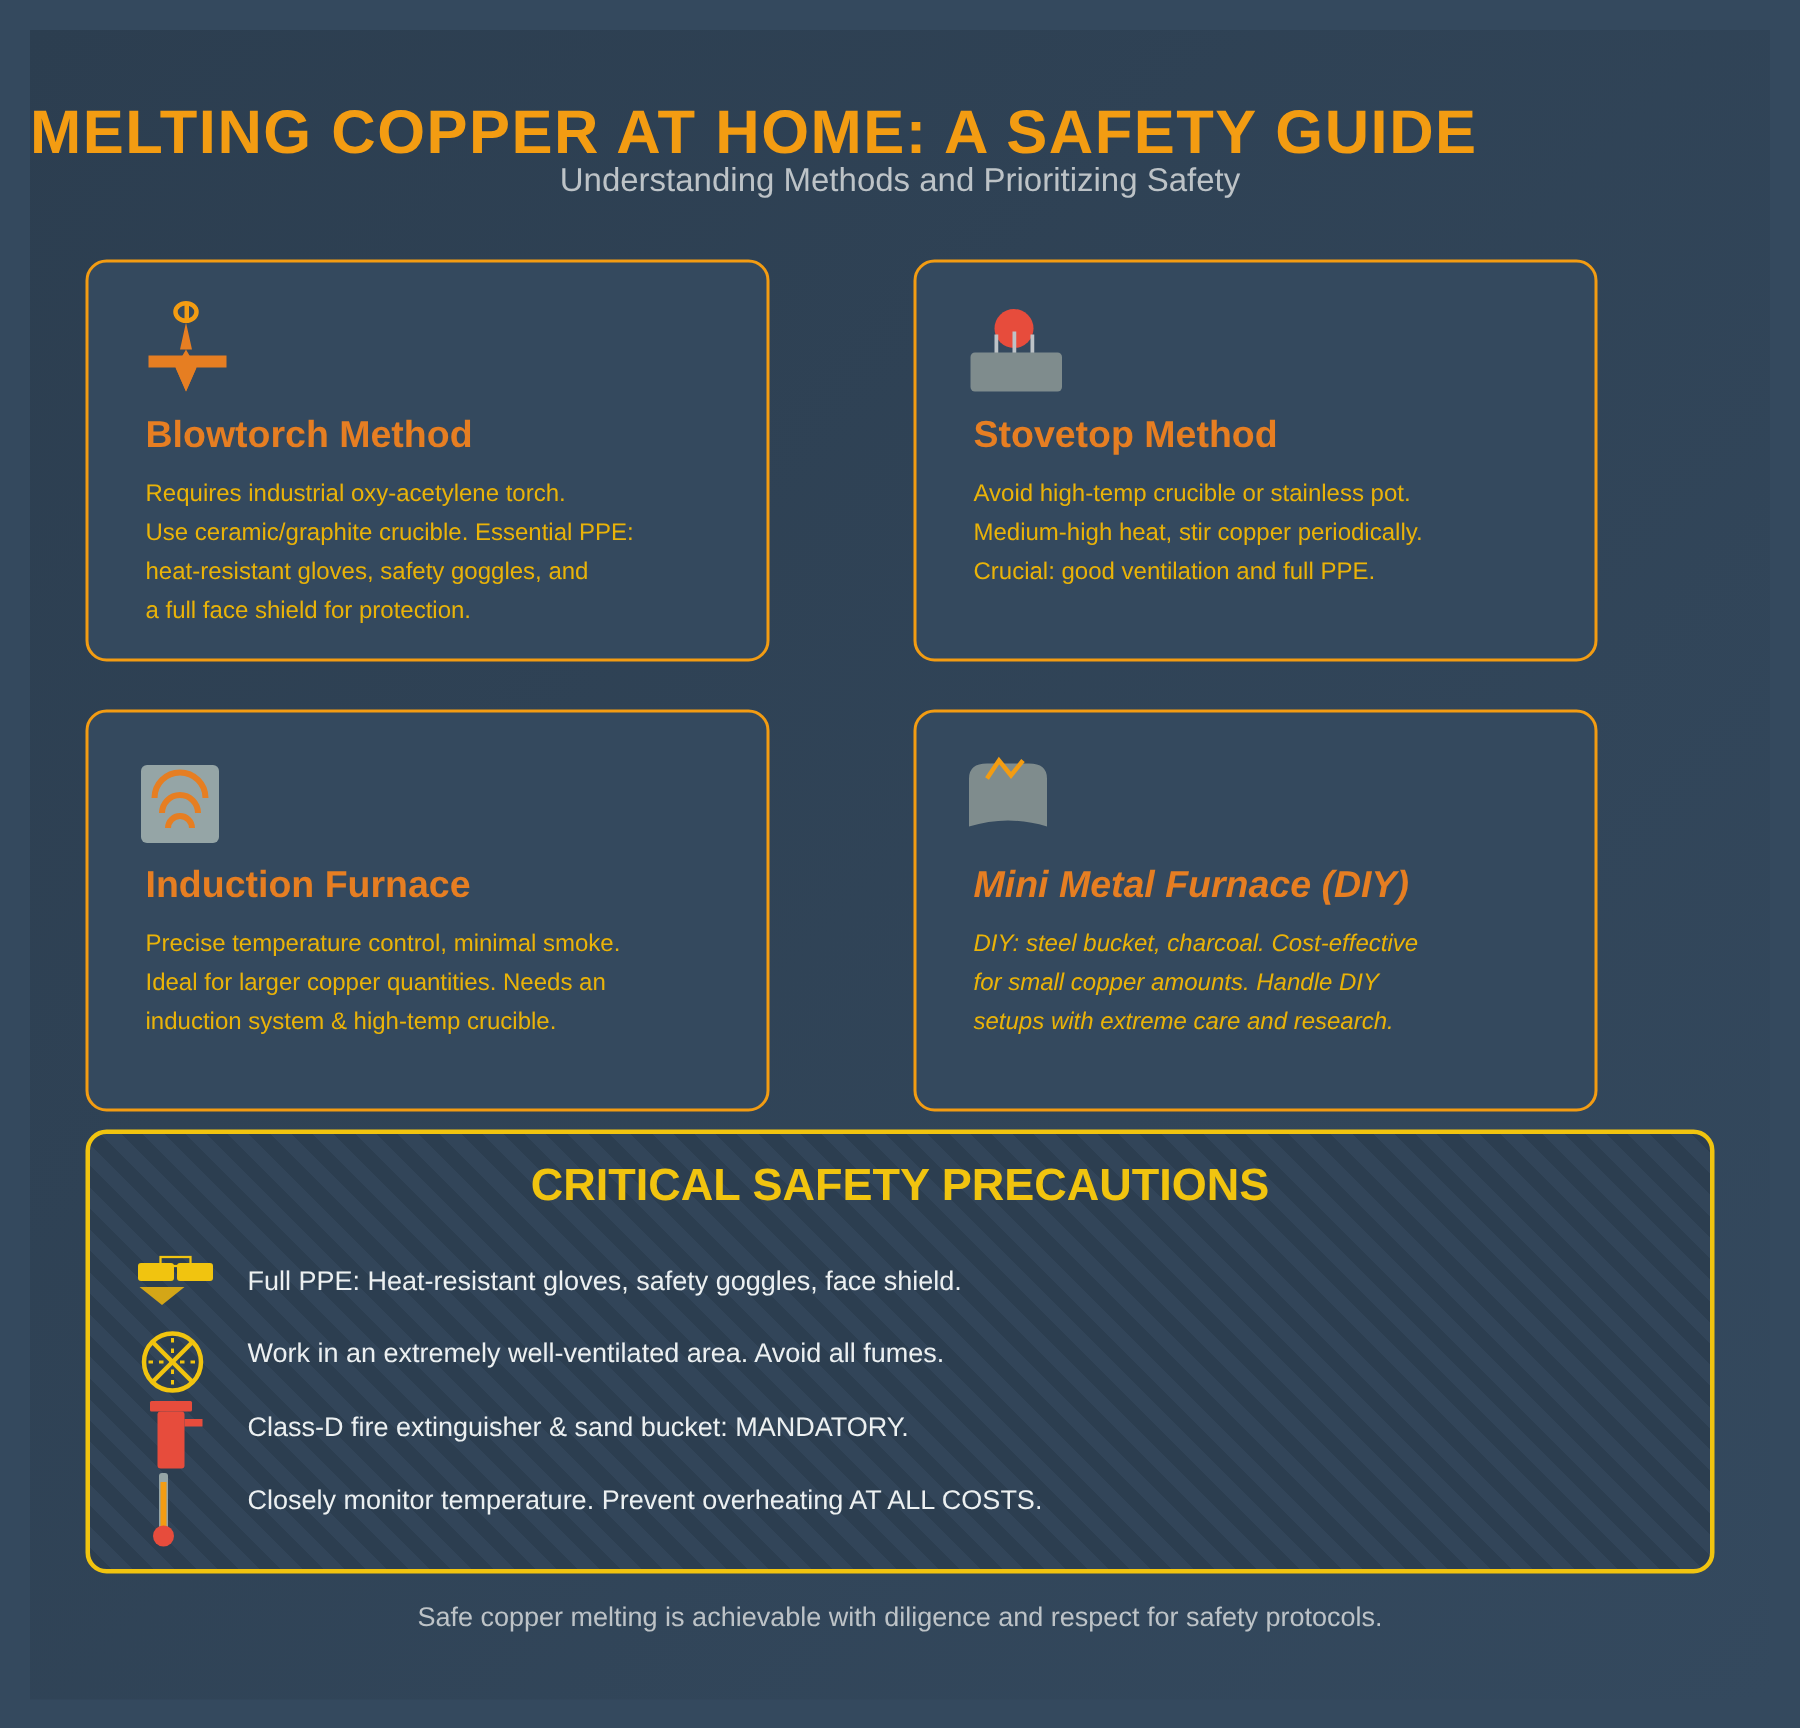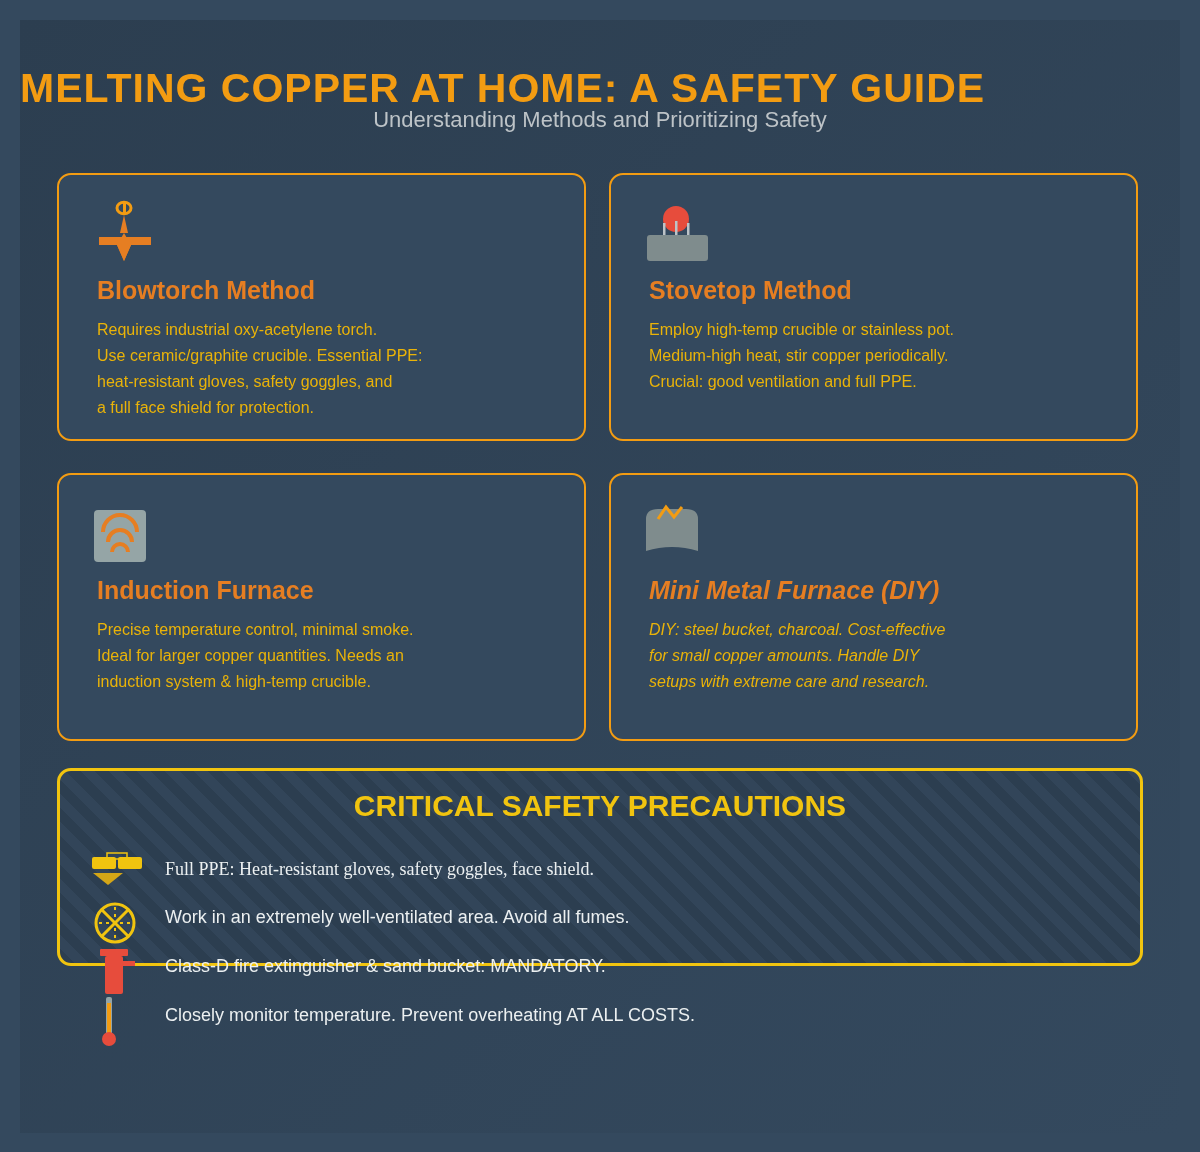--- a/index.html
+++ b/index.html
@@ -16,35 +16,35 @@
   .title {
     position: absolute; left: 0; right: 0; top: 48px; 
     font-size: 41px; font-weight: bold; color: #f39c12; letter-spacing: 1px;
     margin: 0; line-height: 1;
   }
   .subtitle {
     position: absolute; left: 0; right: 0; top: 87px; text-align: center;
     font-size: 22px; color: #bdc3c7; line-height: 1.2;
   }
   .card {
-    position: absolute; width: 529px; height: 268px;
+    position: absolute; width: 456px; height: 268px;
     border: 2px solid #f39c12; border-radius: 14px;
     background: #34495e; box-sizing: border-box;
   }
   .card .icon { position: absolute; left: 36px; top: 24px; width: 60px; height: 64px; }
   .card h2 {
     position: absolute; left: 38px; top: 100px; margin: 0;
     font-size: 25px; font-weight: bold; color: #e67e22; line-height: 1.2;
   }
   .card p {
     position: absolute; left: 38px; top: 142px; margin: 0; width: 400px;
     font-size: 16px; line-height: 26px; color: #eab308;
   }
   .safety {
-    position: absolute; left: 37px; top: 748px; width: 1086px; height: 198px;
+    position: absolute; left: 37px; top: 733px; width: 1086px; height: 296px;
     box-sizing: border-box; border: 3px solid #f1c40f; border-radius: 14px;
     background: repeating-linear-gradient(45deg, #2c3e50 0px, #2c3e50 10px, #324559 10px, #324559 20px);
   }
   .safety h2 {
     position: absolute; left: 0; right: 0; top: 18px; margin: 0; text-align: center;
     font-size: 30px; font-weight: bold; color: #f1c40f; line-height: 1.1;
   }
   .s-item { position: absolute; left: 105px; font-size: 18px; color: #ecf0f1; line-height: 1.2; }
   .s-icon { position: absolute; }
   .footer {
@@ -79,21 +79,21 @@
   <div class="card" style="left:589px; top:153px;">
     <svg class="icon" style="left:33px; top:30px; width:66px; height:60px;" viewBox="0 0 66 60">
       <circle cx="32" cy="14" r="13" fill="#e74c3c"></circle>
       <rect x="19" y="18" width="2.5" height="14" fill="#bdc3c7"></rect>
       <rect x="31" y="16" width="2.5" height="16" fill="#bdc3c7"></rect>
       <rect x="43" y="18" width="2.5" height="14" fill="#bdc3c7"></rect>
       <rect x="3" y="30" width="61" height="26" rx="3" fill="#7f8c8d"></rect>
     </svg>
     <h2>Stovetop Method</h2>
     <p>
-      <span>Employ high-temp crucible or stainless pot.</span><br>
+      <span>Avoid high-temp crucible or stainless pot.</span><br>
       <span>Medium-high heat, stir copper periodically.</span><br>
       <span>Crucial: good ventilation and full PPE.</span>
     </p>
   </div>
 
   <div class="card" style="left:37px; top:453px;">
     <svg class="icon" style="left:33px; top:33px; width:56px; height:56px;" viewBox="0 0 56 56">
       <rect x="2" y="2" width="52" height="52" rx="4" fill="#95a5a6"></rect>
       <path d="M11 24 A17 17 0 0 1 45 24" fill="none" stroke="#e67e22" stroke-width="4"></path>
       <path d="M16 34 A12 12 0 0 1 40 34" fill="none" stroke="#e67e22" stroke-width="4"></path>
@@ -145,19 +145,20 @@
       <rect x="7" y="9" width="18" height="38" rx="2" fill="#e74c3c"></rect>
       <rect x="25" y="14" width="12" height="5" fill="#e74c3c"></rect>
     </svg>
 
     <svg class="s-icon" style="left:39px; top:226px; width:20px; height:50px;" viewBox="0 0 20 50">
       <rect x="7" y="0" width="6" height="40" rx="2" fill="#95a5a6"></rect>
       <rect x="8" y="6" width="4" height="34" fill="#f39c12"></rect>
       <circle cx="10" cy="42" r="7" fill="#e74c3c"></circle>
     </svg>
 
-    <div class="s-item" style="top:88px;font-family:Liberation Serif, serif;">Full PPE: Heat-resistant gloves, safety goggles, face shield.</div>
+    <div class="s-item" style="top:88px;">Full PPE: Heat-resistant gloves, safety goggles, face shield.</div>
     <div class="s-item" style="top:136px;">Work in an extremely well-ventilated area. Avoid all fumes.</div>
     <div class="s-item" style="top:185px;">Class-D fire extinguisher &amp; sand bucket: MANDATORY.</div>
     <div class="s-item" style="top:234px;">Closely monitor temperature. Prevent overheating AT ALL COSTS.</div>
   </div>
 
+  <div class="footer">Safe copper melting is achievable with diligence and respect for safety protocols.</div>
 </div>
 
 </body></html>

